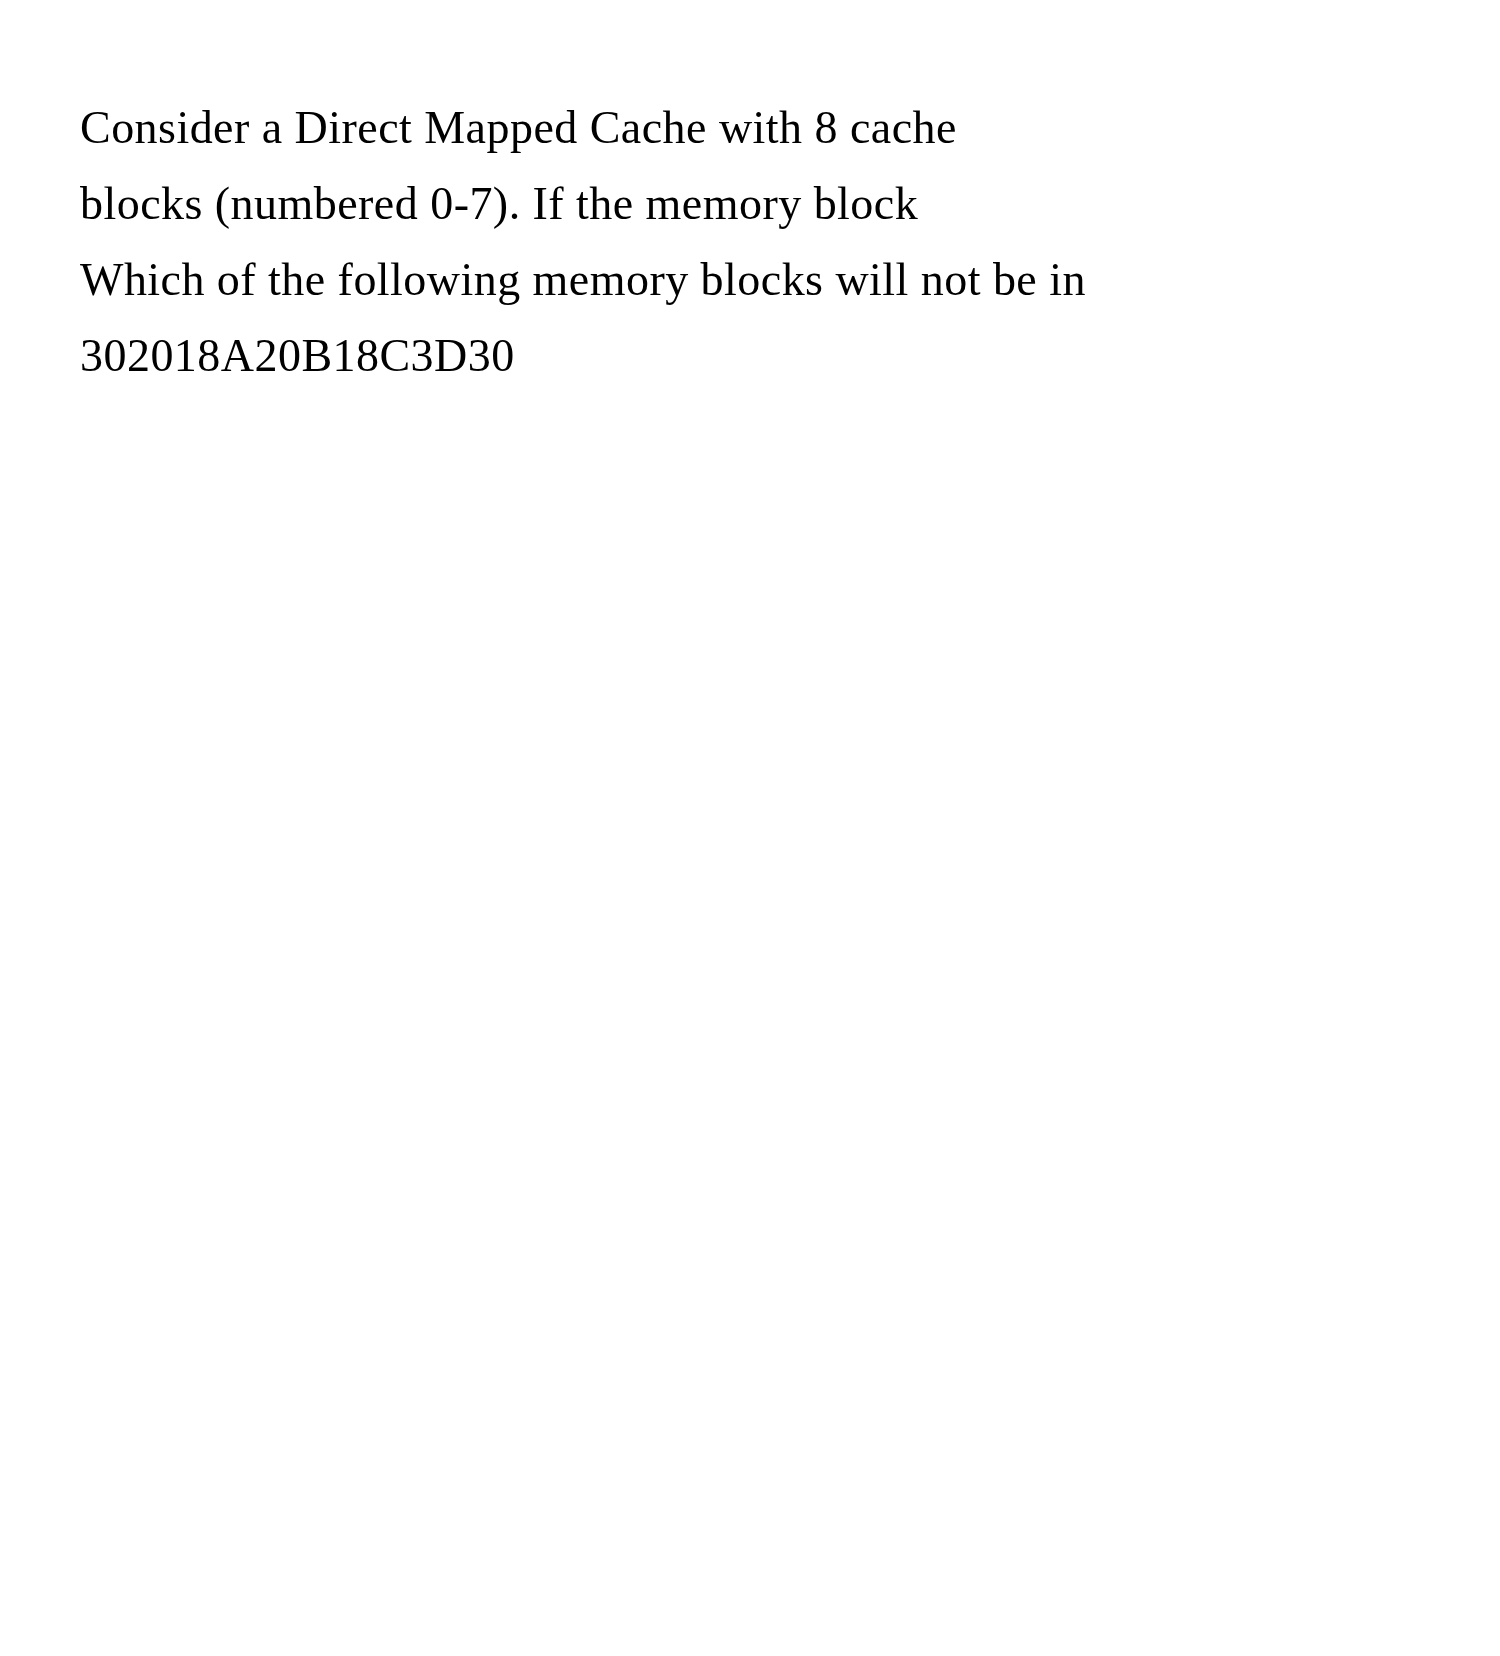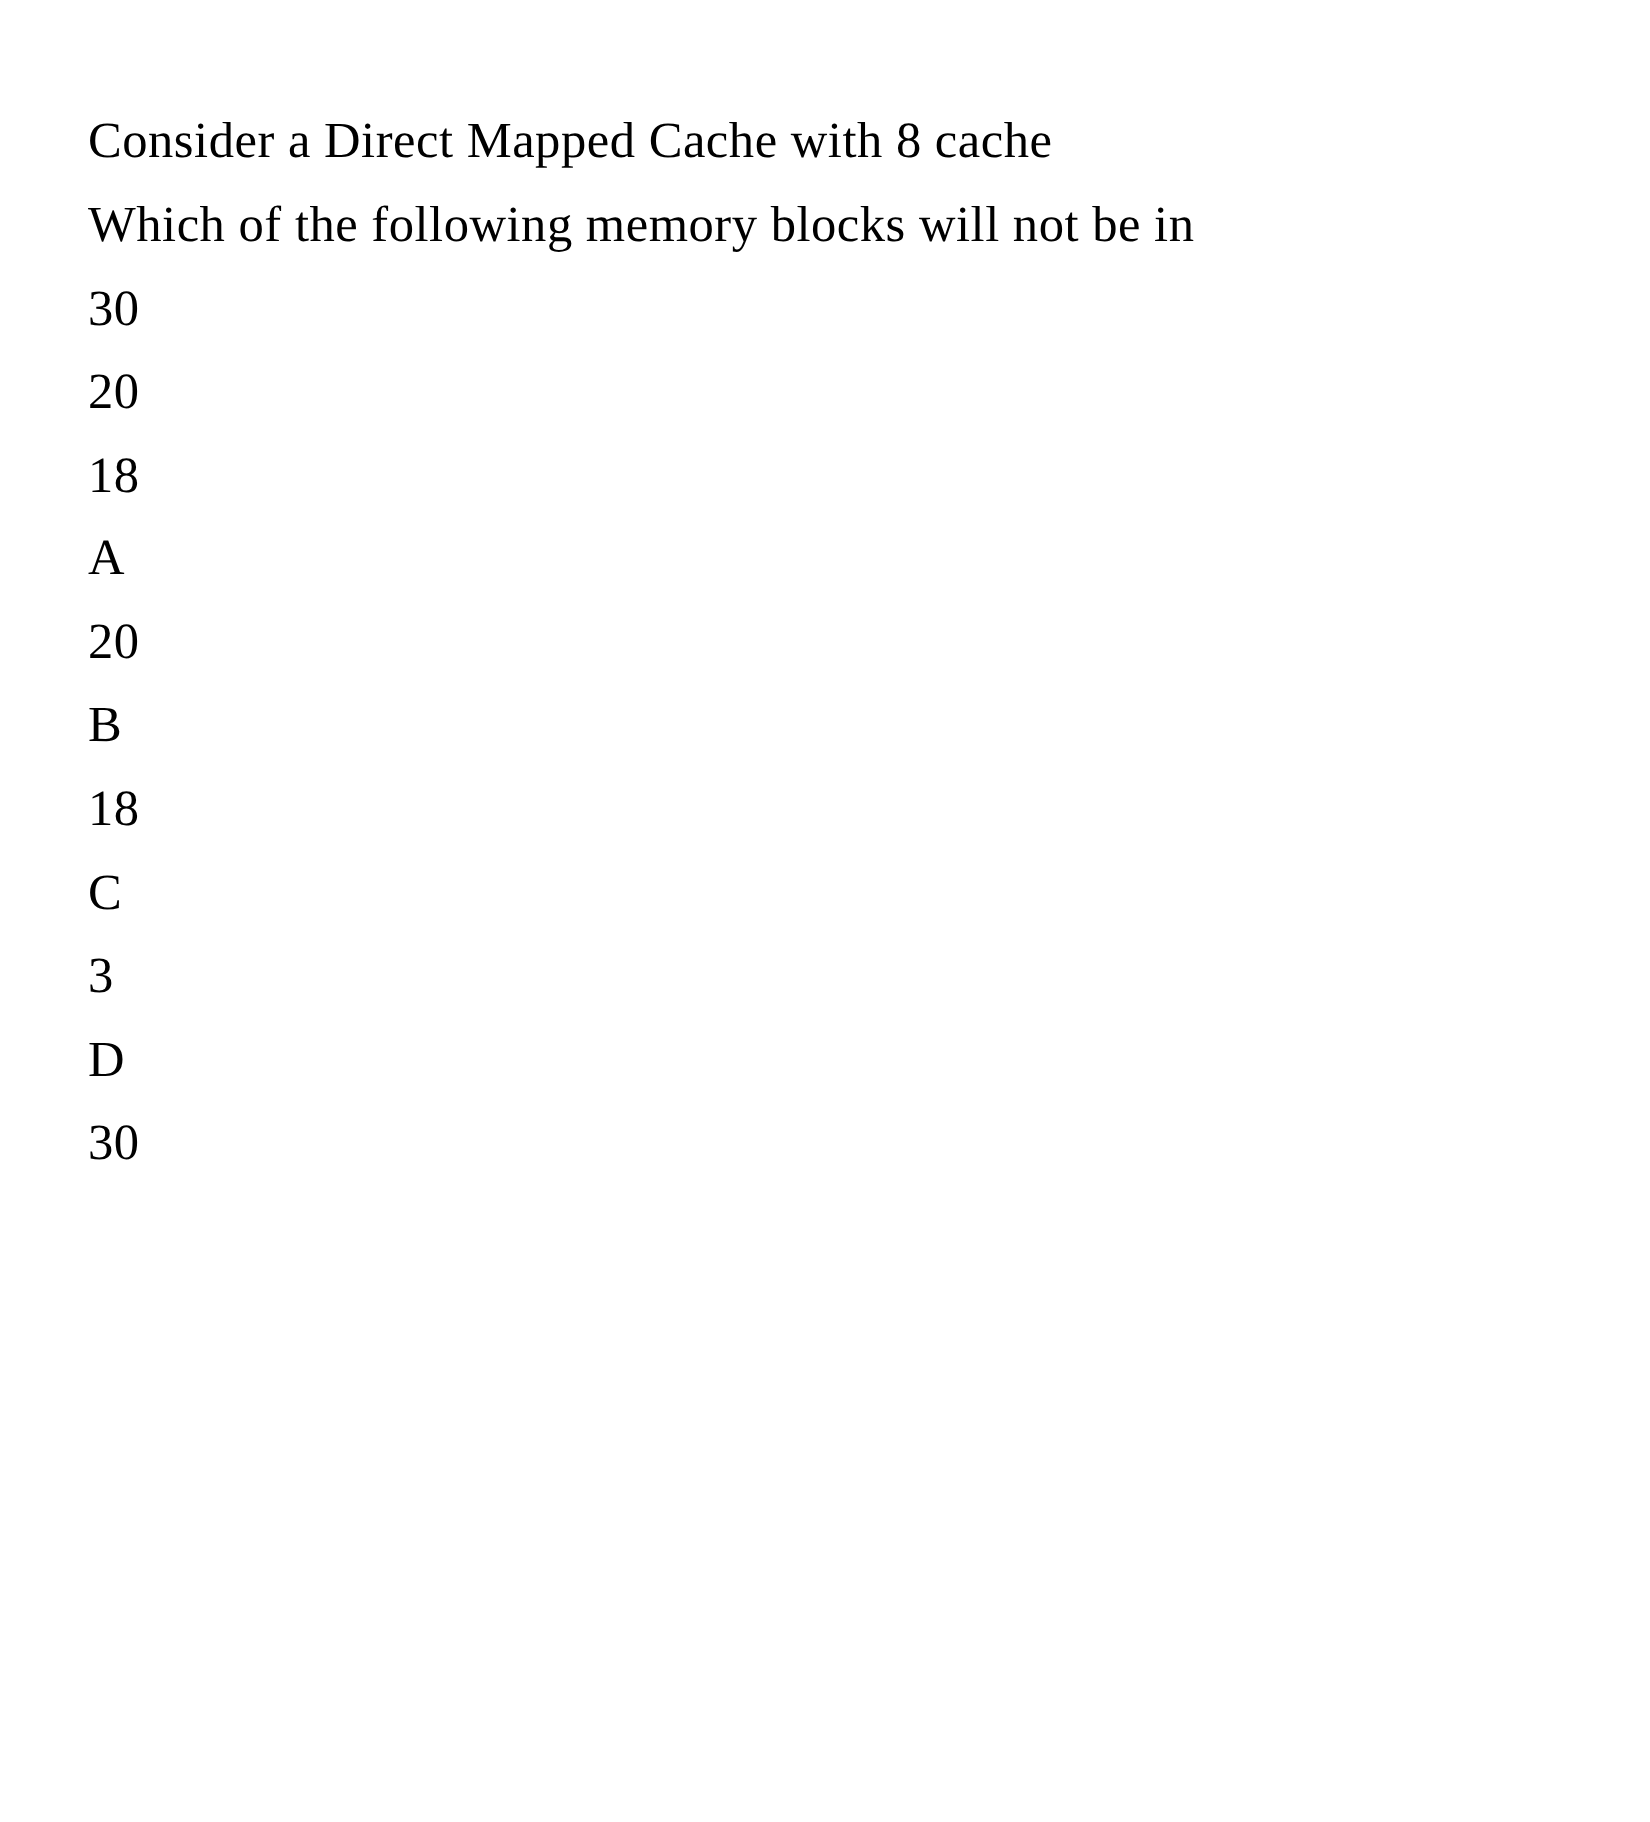--- a/index.html
+++ b/index.html
@@ -19,32 +19,32 @@
       font-size: 46px;
       line-height: 1.65;
       letter-spacing: 0.01em;
       font-family: Liberation Serif, serif;
     }
     .question-text {
       margin-bottom: 0;
     }
     .question-list {
       display: flex;
-      flex-direction: column;
     }
     .question-list > div {
       margin: 0;
     }
   </style>
 </head>
 <body>
 
 <div class="question-container">
   <div class="question-text">
     <div>Consider a Direct Mapped Cache with 8 cache</div>
+    <div>blocks (numbered 0-7). If the memory block</div>
     <div>Which of the following memory blocks will not be in</div>
   </div>
   <div class="question-list">
     <div>30</div>
     <div>20</div>
     <div>18</div>
     <div>A</div>
     <div>20</div>
     <div>B</div>
     <div>18</div>

